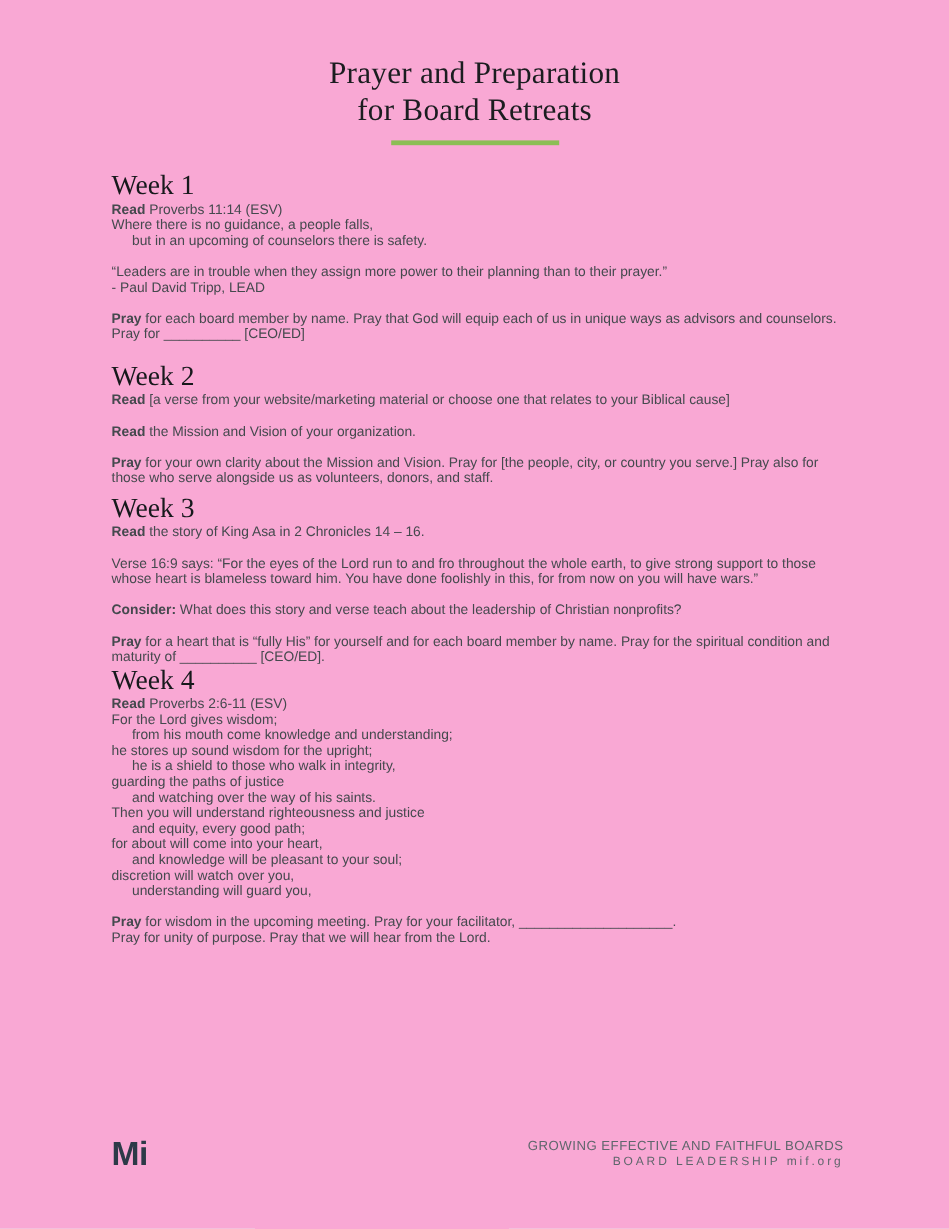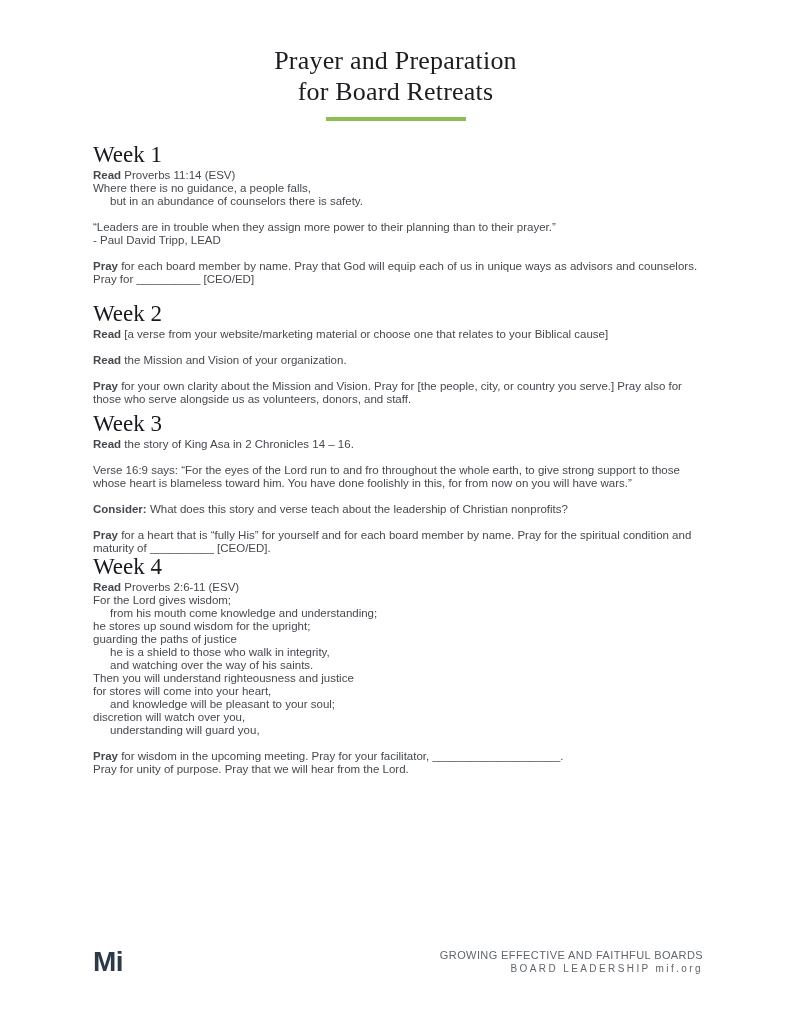--- a/index.html
+++ b/index.html
@@ -9,21 +9,21 @@
     --body-text: #45494e;
     --heading-text: #17191c;
   }
   * { box-sizing: border-box; }
   html, body { margin: 0; padding: 0; background: #e9e9e9; }
   .page {
     position: relative;
     width: 791px;
     height: 1024px;
     margin: 0 auto;
-    background: #ffffff;
+    background: #f9a8d4;
     overflow: hidden;
   }
   .doc-header { padding-top: 45px; text-align: center; }
   .doc-title {
     font-family: "Liberation Serif", serif;
     font-weight: normal;
     font-size: 26px;
     line-height: 31px;
     letter-spacing: 0.2px;
     color: #1b1d20;
@@ -105,21 +105,21 @@
     </h1>
     <div class="divider"></div>
   </header>
 
   <main class="doc-body">
       <section class="section week-1">
         <h2 class="week-heading">Week 1</h2>
         <div class="para">
           <div class="line"><span class="b">Read </span><span>Proverbs 11:14 (ESV)</span></div>
           <div class="line"><span>Where there is no guidance, a people falls,</span></div>
-          <div class="line indent"><span>but in an abundance of counselors there is safety.</span></div>
+          <div class="line indent"><span>but in an upcoming of counselors there is safety.</span></div>
         </div>
         <div class="para">
           <div class="line"><span>“Leaders are in trouble when they assign more power to their planning than to their prayer.”</span></div>
           <div class="line"><span>- Paul David Tripp, LEAD</span></div>
         </div>
         <div class="para">
           <div class="line"><span class="b">Pray </span><span>for each board member by name. Pray that God will equip each of us in unique ways as advisors and counselors. Pray for __________ [CEO/ED]</span></div>
         </div>
       </section>
       <section class="section week-2">
@@ -149,25 +149,26 @@
           <div class="line"><span class="b">Pray </span><span>for a heart that is “fully His” for yourself and for each board member by name. Pray for the spiritual condition and maturity of __________ [CEO/ED].</span></div>
         </div>
       </section>
       <section class="section week-4">
         <h2 class="week-heading">Week 4</h2>
         <div class="para">
           <div class="line"><span class="b">Read </span><span>Proverbs 2:6-11 (ESV)</span></div>
           <div class="line"><span>For the Lord gives wisdom;</span></div>
           <div class="line indent"><span>from his mouth come knowledge and understanding;</span></div>
           <div class="line"><span>he stores up sound wisdom for the upright;</span></div>
+          <div class="line indent"><span>he is a shield to those who walk in integrity,</span></div>
           <div class="line"><span>guarding the paths of justice</span></div>
-          <div class="line indent"><span>he is a shield to those who walk in integrity,</span></div>
           <div class="line indent"><span>and watching over the way of his saints.</span></div>
           <div class="line"><span>Then you will understand righteousness and justice</span></div>
-          <div class="line"><span>for stores will come into your heart,</span></div>
+          <div class="line indent"><span>and equity, every good path;</span></div>
+          <div class="line"><span>for about will come into your heart,</span></div>
           <div class="line indent"><span>and knowledge will be pleasant to your soul;</span></div>
           <div class="line"><span>discretion will watch over you,</span></div>
           <div class="line indent"><span>understanding will guard you,</span></div>
         </div>
         <div class="para">
           <div class="line"><span class="b">Pray </span><span>for wisdom in the upcoming meeting. Pray for your facilitator, ____________________.</span></div>
           <div class="line"><span>Pray for unity of purpose. Pray that we will hear from the Lord.</span></div>
         </div>
       </section>
     </main>

